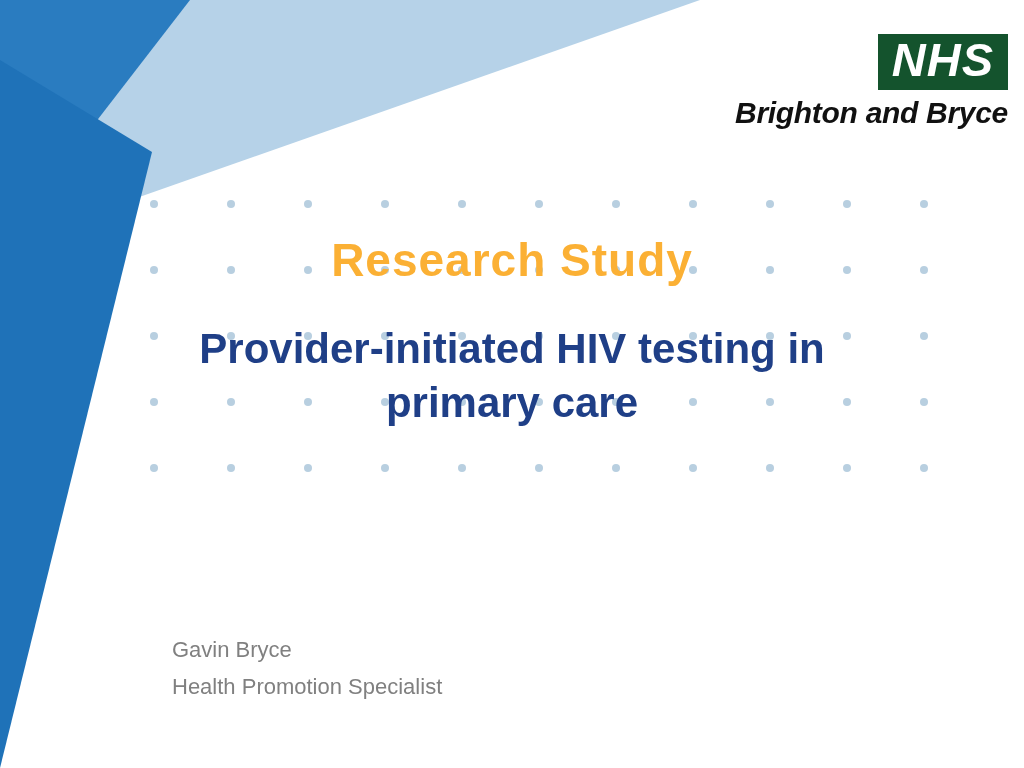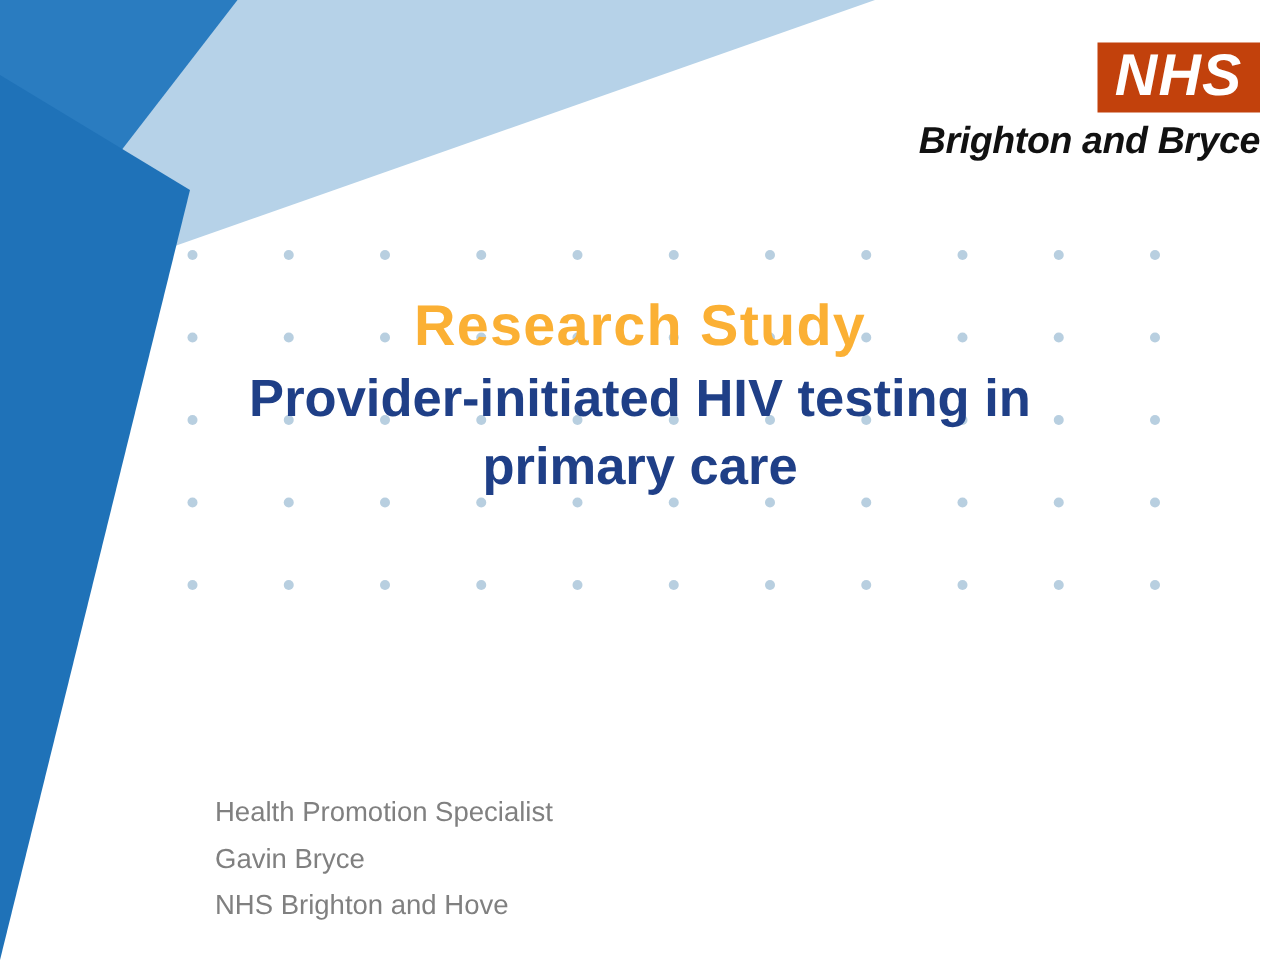--- a/index.html
+++ b/index.html
@@ -49,21 +49,21 @@
 
   
   .nhs-logo {
     position: absolute;
     right: 16px;
     top: 34px;
     text-align: right;
   }
   .nhs-box {
     display: inline-block;
-    background: #c2410c;
+    background: #14532d;
     color: #ffffff;
     font-family: "Liberation Sans", sans-serif;
     font-weight: bold;
     font-style: italic;
     font-size: 47px;
     letter-spacing: 1px;
     padding: 2px 14px 6px 14px;
     line-height: 1.02;
   }
   .nhs-sub {
@@ -93,21 +93,21 @@
     letter-spacing: 1px;
     line-height: 1.05;
     margin: 0;
   }
   .subtitle {
     color: #1f3f87;
     font-family: "Liberation Sans", sans-serif;
     font-weight: bold;
     font-size: 42px;
     line-height: 1.28;
-    margin: 8px 0 0 0;
+    margin: 38px 0 0 0;
     padding: 0 150px;
   }
 
   
   .author-block {
     position: absolute;
     left: 172px;
     top: 632px;
     color: #808080;
     font-family: "Liberation Sans", sans-serif;
@@ -189,18 +189,17 @@
     <span class="nhs-box">NHS</span>
     <span class="nhs-sub">Brighton and Bryce</span>
   </div>
 
   <div class="title-block">
     <h1 class="main-title">Research Study</h1>
     <h2 class="subtitle">Provider-initiated HIV testing in primary care</h2>
   </div>
 
   <div class="author-block">
+    <span class="author-line">Gavin Bryce</span>
     <span class="author-line">Health Promotion Specialist</span>
-    <span class="author-line">Gavin Bryce</span>
-    <span class="author-line">NHS Brighton and Hove</span>
   </div>
 
 </div>
 
 </body></html>

